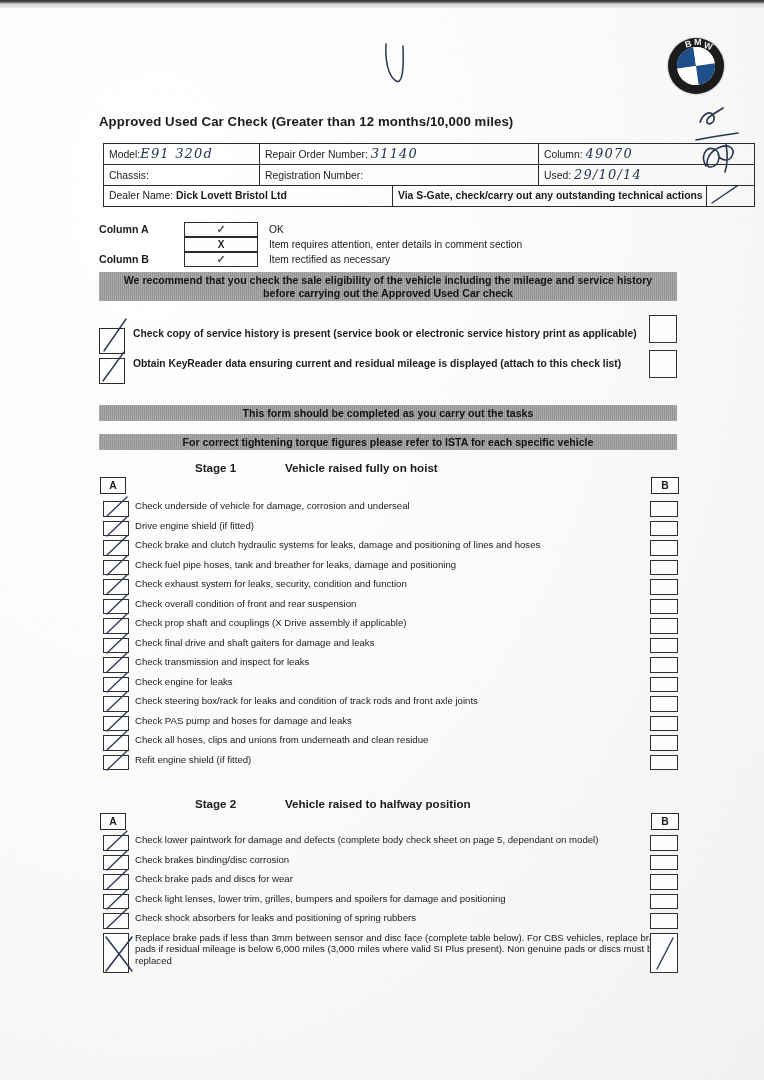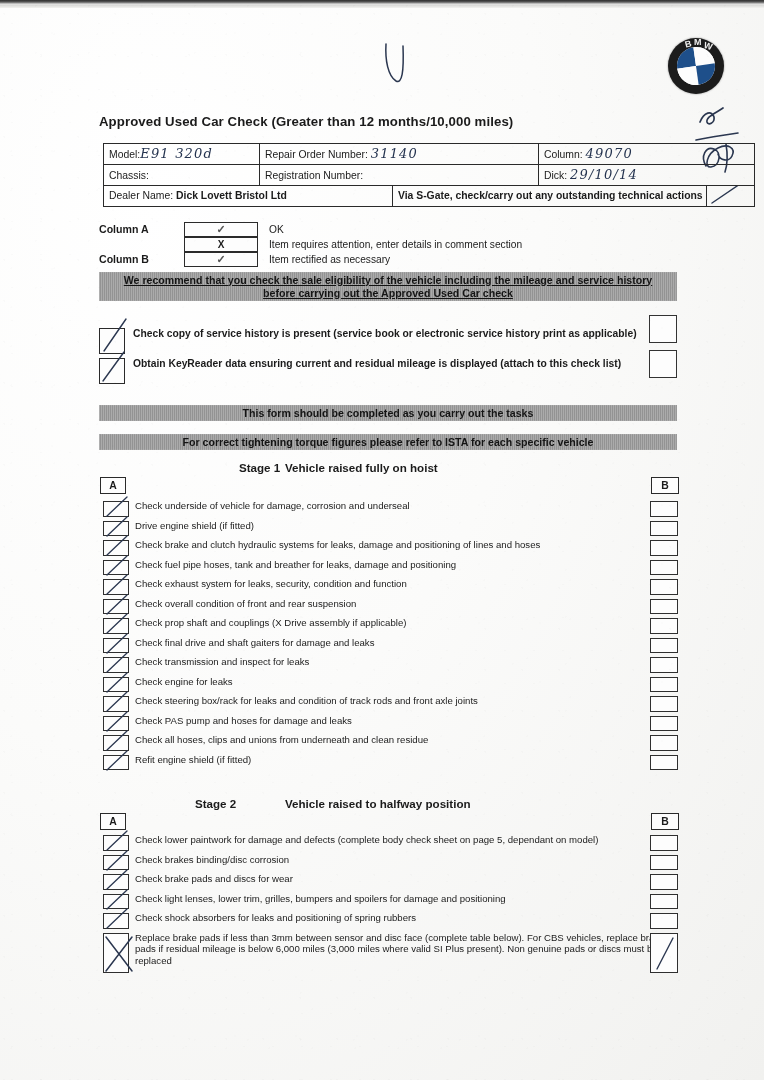--- a/index.html
+++ b/index.html
@@ -193,21 +193,21 @@
       </div>
       <div class="row">
         <div class="cell c-model">
           <span>Chassis:</span><span class="hwval"></span>
         </div>
         <div class="cell c-ro">
           <span>Registration Number:</span>
           <span class="hwval"></span>
         </div>
         <div class="cell c-mile">
-          <span>Dick:</span>
+          <span>Used:</span>
           <span class="hwval">29/10/14</span>
         </div>
       </div>
       <div class="row">
         <div class="cell c-dealer">
           <span class="lbl">Dealer Name:</span>
           <span>Dick Lovett Bristol Ltd</span>
         </div>
         <div class="cell c-sgate">Via S-Gate, check/carry out any outstanding technical actions</div>
         <div class="cell c-tick">
@@ -235,21 +235,21 @@
       </div>
       <div class="lrow">
         <div class="lname">Column B</div>
         <div class="lbox">
           <span class="tickmark">✓</span>
         </div>
         <div class="ldesc">Item rectified as necessary</div>
       </div>
     </div>
 
-    <div class="banner" style="left:99px;top:272px;width:578px;height:29px;padding:0 18px;box-sizing:border-box;text-decoration:underline;">We recommend that you check the sale eligibility of the vehicle including the mileage and service history before carrying out the Approved Used Car check</div>
+    <div class="banner" style="left:99px;top:272px;width:578px;height:29px;padding:0 18px;box-sizing:border-box;">We recommend that you check the sale eligibility of the vehicle including the mileage and service history before carrying out the Approved Used Car check</div>
 
     <div class="prelist">
       <div class="preitem">
         <div class="sqbox">
           <svg class="pen" style="left:-1px;top:-12px;" width="34" height="38" viewBox="0 0 34 38">
             <line x1="5" y1="34" x2="27" y2="2" stroke-width="1.4"></line>
           </svg>
         </div>
         <div class="pretext">Check copy of service history is present (service book or electronic service history print as applicable)</div>
       </div>
@@ -261,21 +261,21 @@
         </div>
         <div class="pretext">Obtain KeyReader data ensuring current and residual mileage is displayed (attach to this check list)</div>
       </div>
     </div>
     <div class="rbox" style="left:649px;top:315px;"></div>
     <div class="rbox" style="left:649px;top:350px;"></div>
 
     <div class="banner" style="left:99px;top:405px;width:578px;height:16px;">This form should be completed as you carry out the tasks</div>
     <div class="banner" style="left:99px;top:434px;width:578px;height:16px;">For correct tightening torque figures please refer to ISTA for each specific vehicle</div>
 
-    <div class="stage-head" style="left:195px;top:461px;margin-left:44px;">Stage 1</div>
+    <div class="stage-head" style="left:195px;top:461px;">Stage 1</div>
     <div class="stage-head" style="left:285px;top:461px;">Vehicle raised fully on hoist</div>
     <div class="ab-head" style="left:100px;top:477px;">A</div>
     <div class="ab-head" style="left:651px;top:477px;width:26px;">B</div>
 
     <div class="rows" id="stage1-rows" style="top:500px;">
         <div class="crow">
           <div class="cbox">
             <svg class="pen" style="left:-1px;top:-9px;" width="36" height="26" viewBox="0 0 36 26">
               <line x1="4" y1="23" x2="24" y2="4" stroke-width="1.3"></line>
             </svg>

